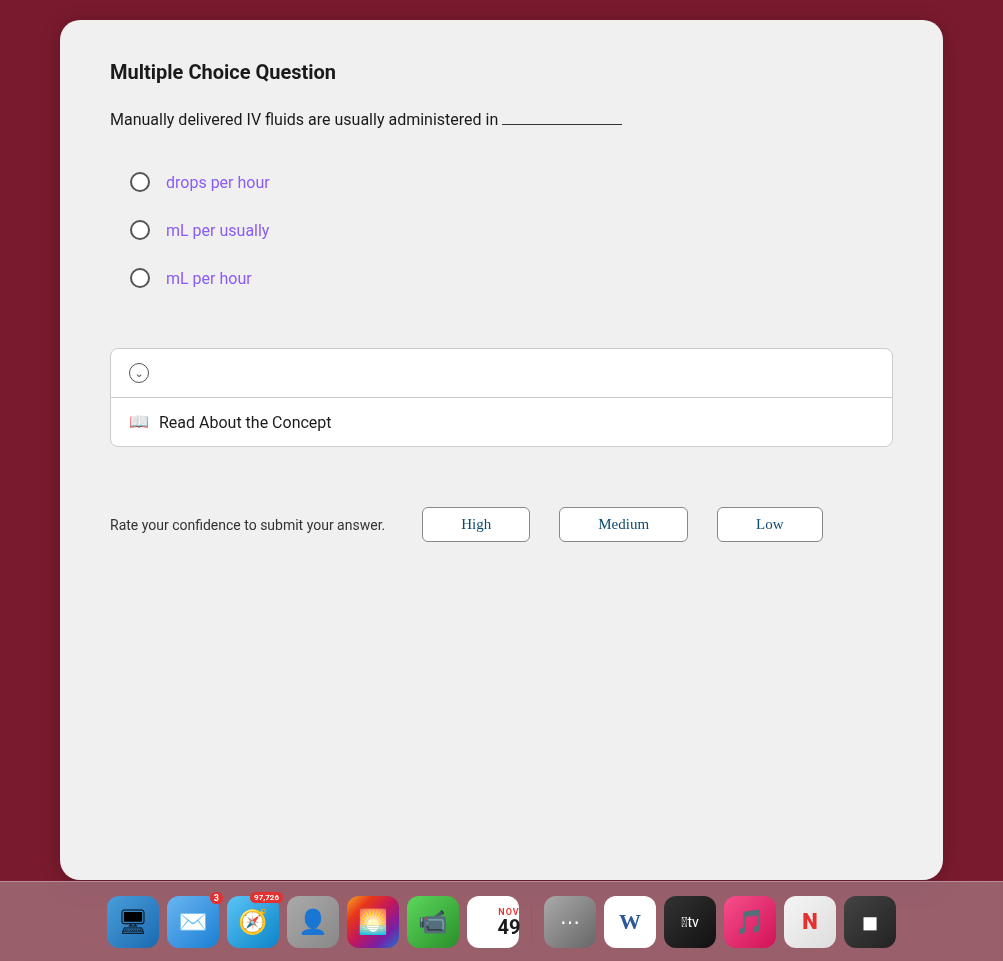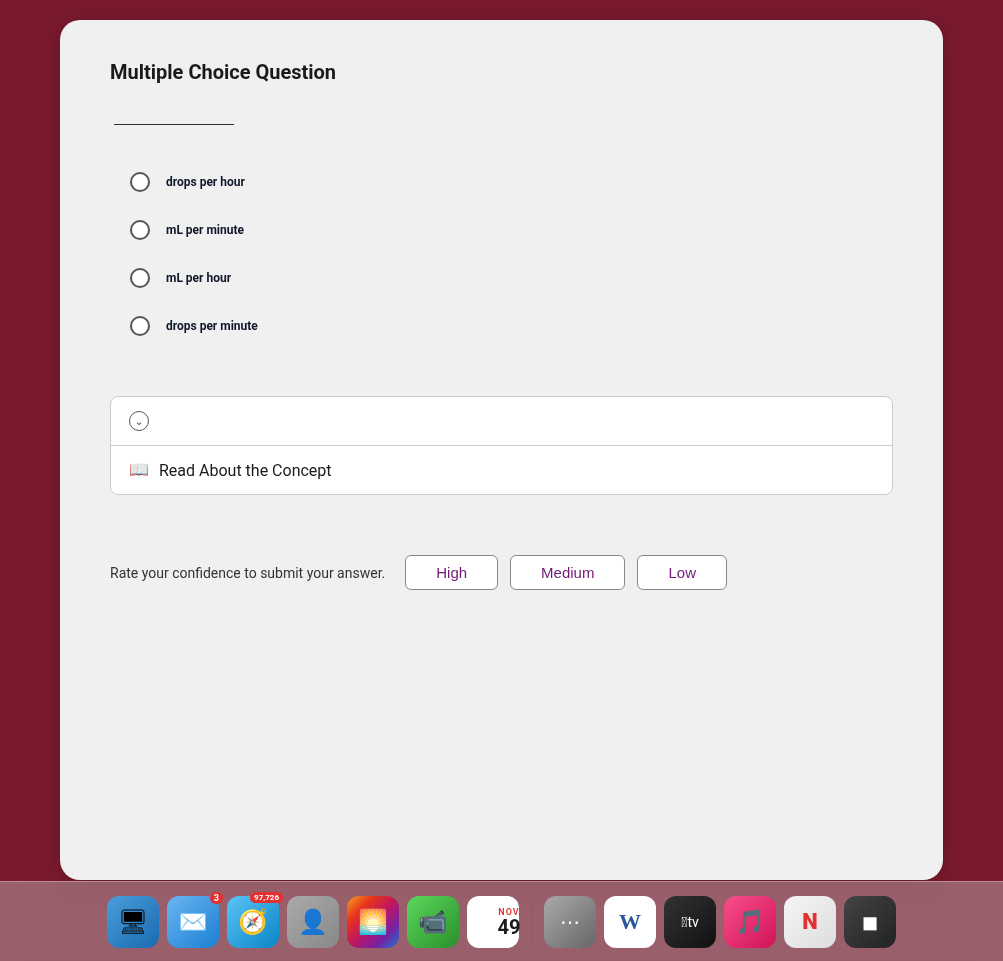--- a/index.html
+++ b/index.html
@@ -65,23 +65,22 @@
       width: 20px;
       height: 20px;
       border-radius: 50%;
       border: 2px solid #555;
       margin-right: 16px;
       flex-shrink: 0;
       background: white;
     }
 
     .option-label {
-      font-size: 12px;
-      color: #0f172a;
-      font-weight: bold;
+      font-size: 16px;
+      color: #8b5cf6;
     }
 
     .help-section {
       border: 1px solid #ccc;
       border-radius: 8px;
       margin-bottom: 40px;
       overflow: hidden;
       background: white;
     }
 
@@ -133,37 +132,38 @@
       font-size: 16px;
       color: #1a1a1a;
     }
 
     .confidence-section {
       display: flex;
       align-items: center;
       justify-content: flex-start;
       margin-top: 20px;
       padding-top: 20px;
-      gap: 12px;
+      gap: 29px;
     }
 
     .confidence-label {
       font-size: 14px;
       color: #333;
       margin-right: 8px;
     }
 
     .confidence-btn {
       border: 1.5px solid #888;
       border-radius: 6px;
-      padding: 8px 30px;
+      padding: 8px 38px;
       font-size: 15px;
       background: white;
       cursor: pointer;
-      color: #701a75;
+      color: #0c4a6e;
+      font-family: Liberation Serif, serif;
     }
 
     .footer {
       text-align: right;
       font-size: 13px;
       color: #444;
       margin-top: 20px;
     }
 
     .footer a {
@@ -228,39 +228,35 @@
     }
   </style>
 </head>
 <body>
 
 <div class="main-container">
 
   <h1 class="question-title">Multiple Choice Question</h1>
 
   <p class="question-text">
-    <span class="blank"></span>
+    <span>Manually delivered IV fluids are usually administered in</span><span class="blank"></span>
   </p>
 
   <ul class="options-list">
     <li class="option-item">
       <div class="radio-circle"></div>
       <span class="option-label">drops per hour</span>
     </li>
     <li class="option-item">
       <div class="radio-circle"></div>
-      <span class="option-label">mL per minute</span>
+      <span class="option-label">mL per usually</span>
     </li>
     <li class="option-item">
       <div class="radio-circle"></div>
       <span class="option-label">mL per hour</span>
-    </li>
-    <li class="option-item">
-      <div class="radio-circle"></div>
-      <span class="option-label">drops per minute</span>
     </li>
   </ul>
 
   <div class="help-section">
     <div class="help-header">
       <div class="chevron-icon">⌄</div>
     </div>
     <div class="help-link">
       <span class="book-icon">📖</span>
       <span class="help-link-text">Read About the Concept</span>

